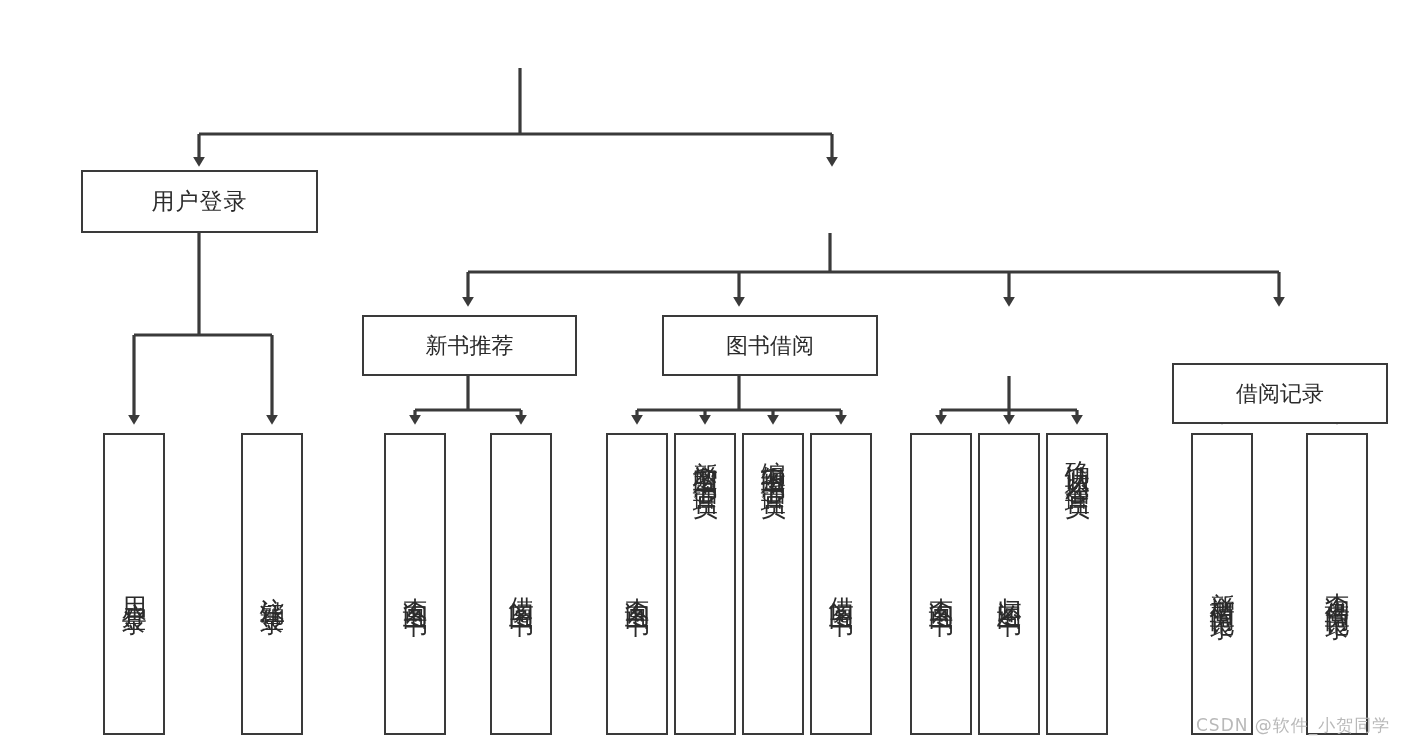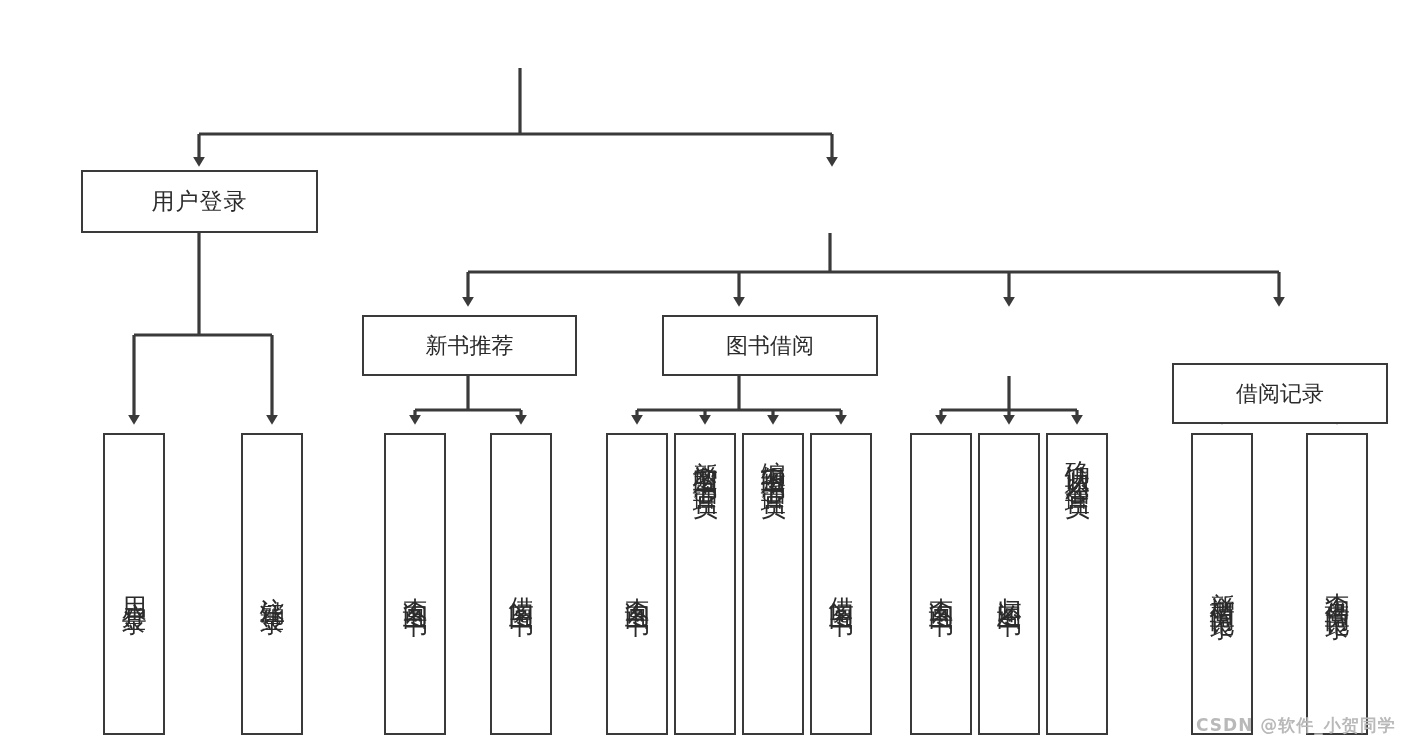--- a/index.html
+++ b/index.html
@@ -49,21 +49,20 @@
   }
   .leaf.mid .vtext{align-self:center;}
   #watermark{
     position:absolute;
     left:1196px;top:714px;
     font-size:17px;
     color:#b9b9b9;
     letter-spacing:1px;
     white-space:nowrap;
     font-family:"DejaVu Sans","Liberation Sans",sans-serif;
-    font-weight:bold;
   }
 </style>
 </head>
 <body>
 
 <div id="canvas">
 
   <svg id="edges" viewBox="0 0 1405 747" xmlns="http://www.w3.org/2000/svg">
     <defs>
       <marker id="ar" markerWidth="11" markerHeight="12" refX="1.2" refY="6" orient="auto" markerUnits="userSpaceOnUse">

